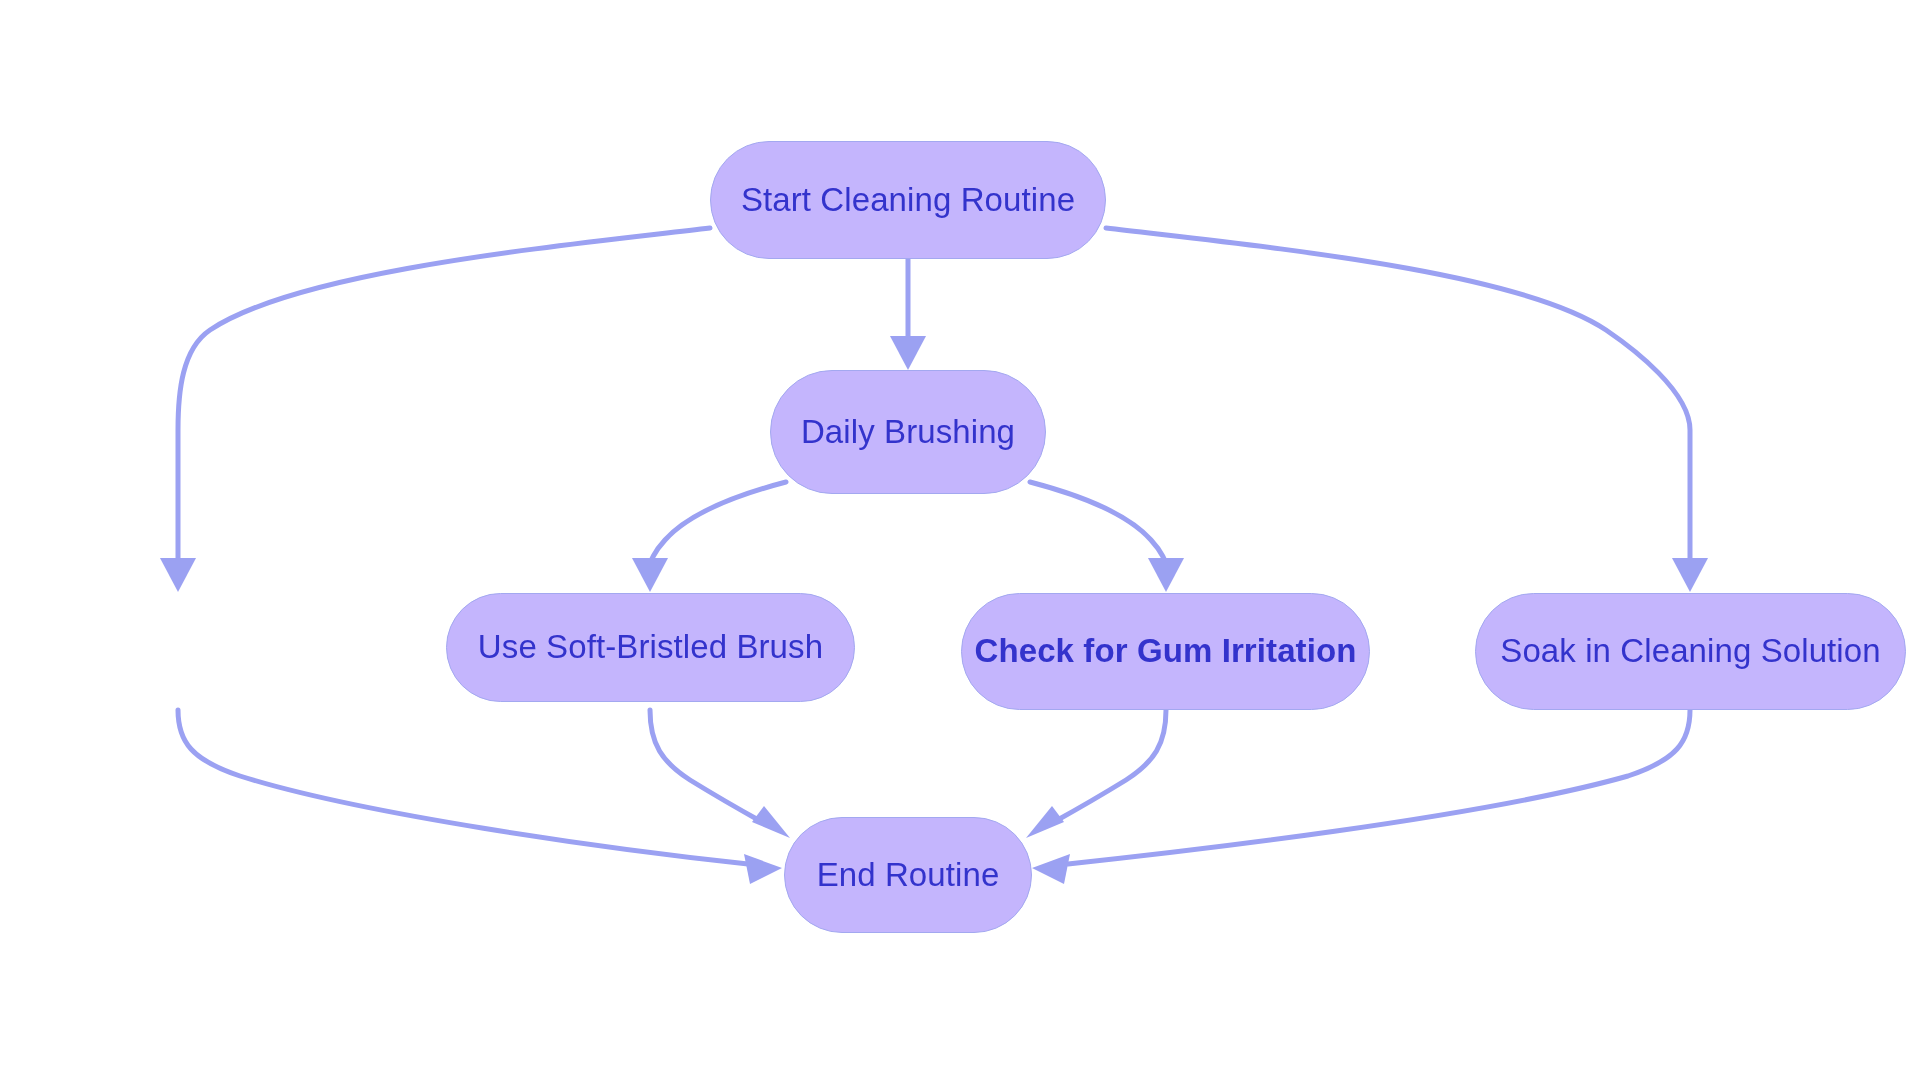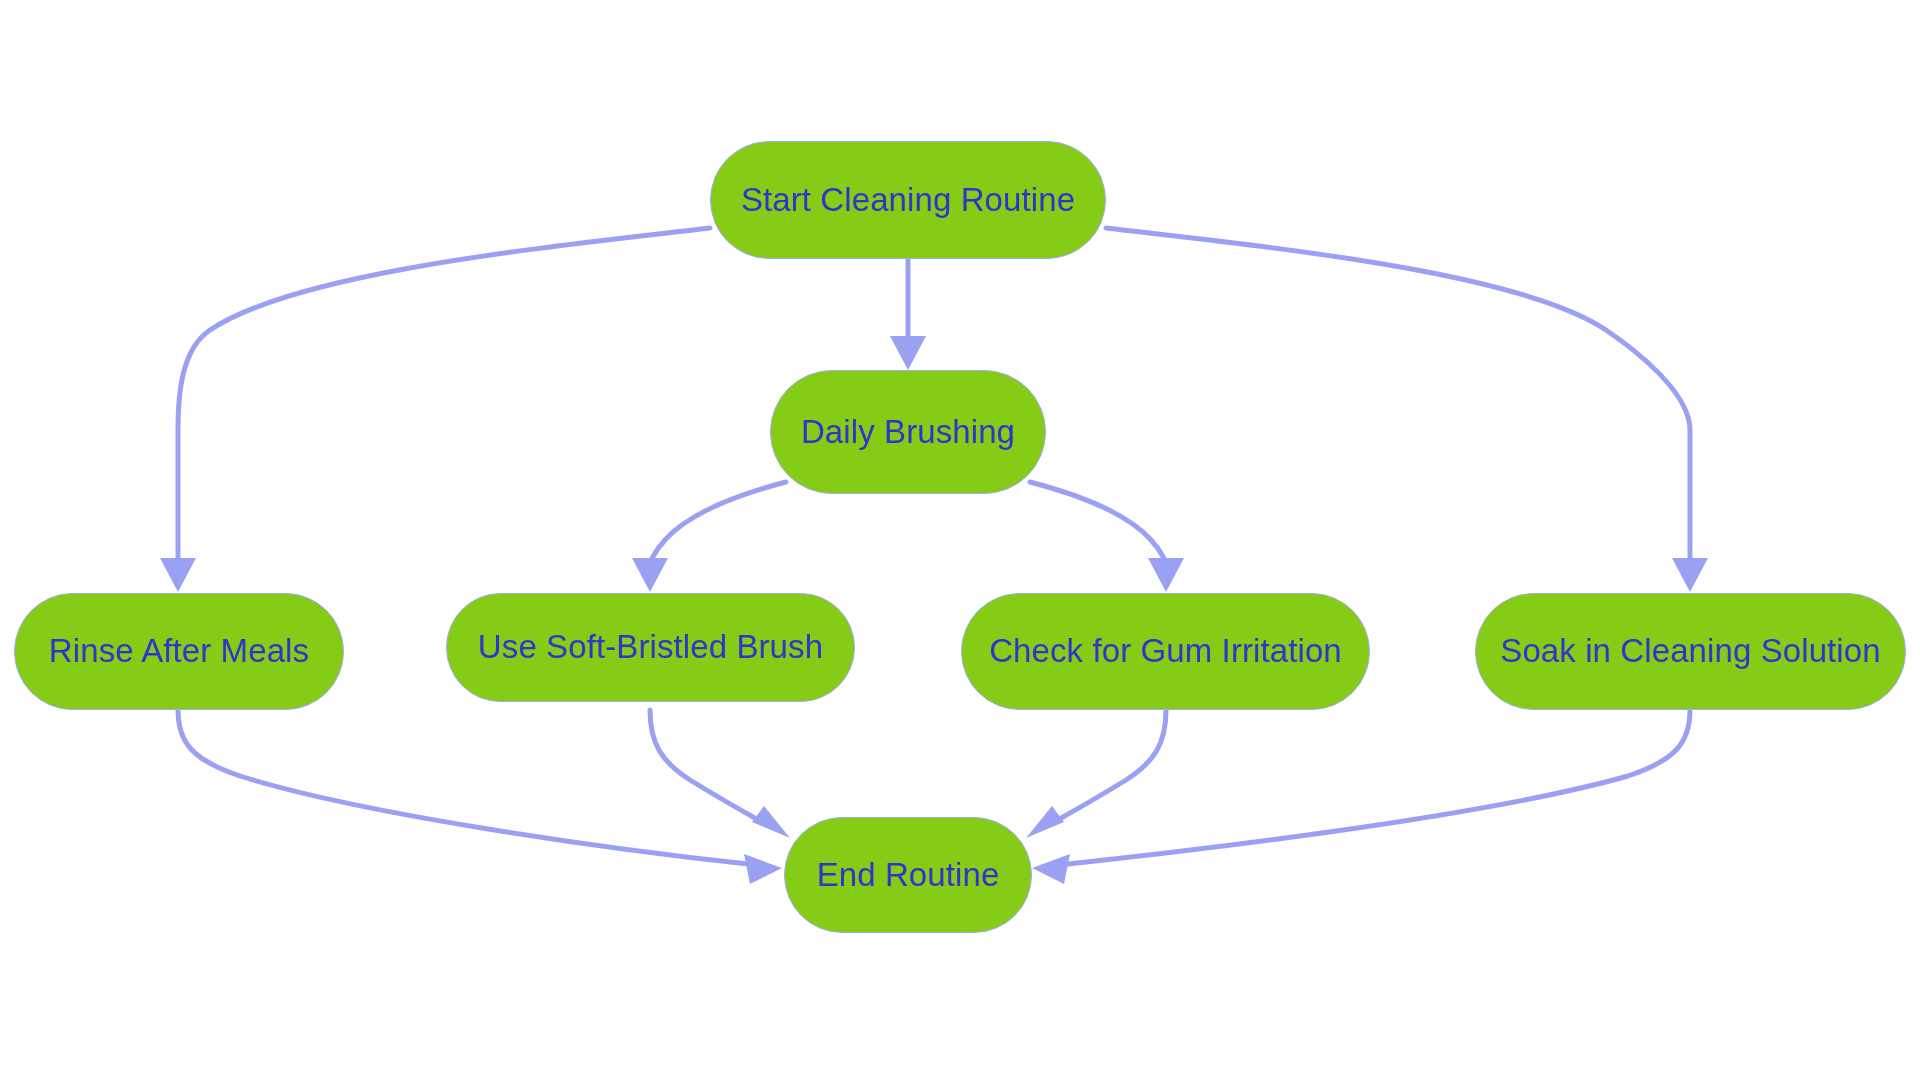--- a/index.html
+++ b/index.html
@@ -24,21 +24,21 @@
     top: 0;
     width: 1920px;
     height: 1083px;
   }
   .node {
     position: absolute;
     box-sizing: border-box;
     display: flex;
     align-items: center;
     justify-content: center;
-    background: #84cc16;
+    background: #c4b5fd;
     border: 1.6px solid #a3a8f0;
     border-radius: 999px;
     color: #3333cc;
     font-size: 33px;
     font-weight: 400;
     letter-spacing: 0.1px;
     white-space: nowrap;
     line-height: 1;
     z-index: 5;
   }
@@ -102,29 +102,26 @@
   </svg>
 
   <div class="node" style="left:710px; top:141px; width:396px; height:118px;">
     <span class="node-label">Start Cleaning Routine</span>
   </div>
 
   <div class="node" style="left:770px; top:370px; width:276px; height:124px;">
     <span class="node-label">Daily Brushing</span>
   </div>
 
-  <div class="node" style="left:14px; top:593px; width:330px; height:117px;">
-    <span class="node-label">Rinse After Meals</span>
-  </div>
 
   <div class="node" style="left:446px; top:593px; width:409px; height:109px;">
     <span class="node-label">Use Soft-Bristled Brush</span>
   </div>
 
-  <div class="node" style="left:961px; top:593px; width:409px; height:117px;">
+  <div class="node" style="left:961px; top:593px; width:409px; height:117px;font-weight:bold;">
     <span class="node-label">Check for Gum Irritation</span>
   </div>
 
   <div class="node" style="left:784px; top:817px; width:248px; height:116px;">
     <span class="node-label">End Routine</span>
   </div>
 
   <div class="node" style="left:1475px; top:593px; width:431px; height:117px;">
     <span class="node-label">Soak in Cleaning Solution</span>
   </div>

